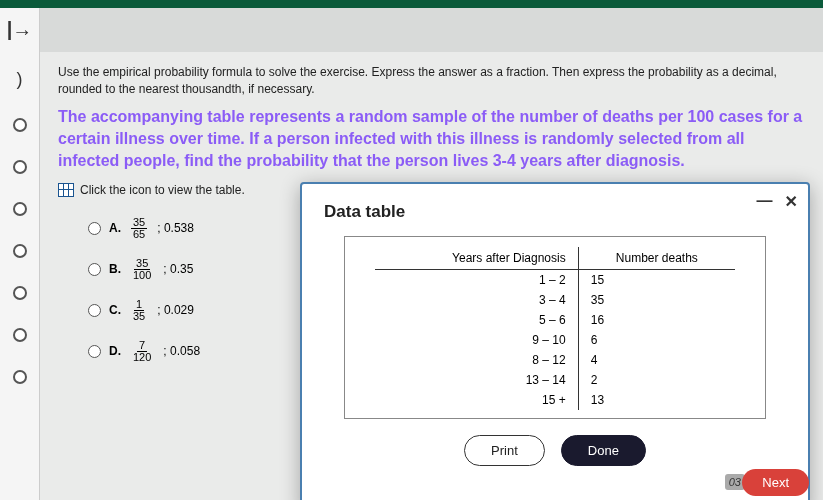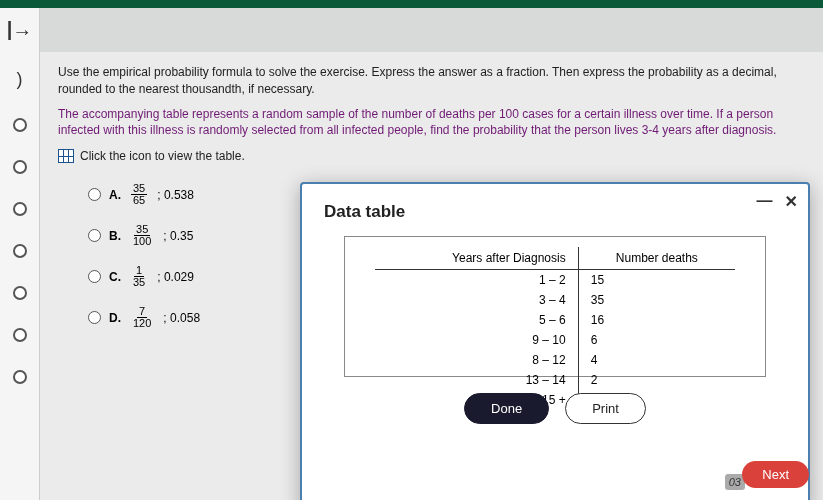--- a/index.html
+++ b/index.html
@@ -50,24 +50,25 @@
       background: #eaebea;
       margin-top: 44px;
     }
     .question-text {
       font-size: 12px;
       color: #222;
       line-height: 1.4;
       margin-bottom: 8px;
     }
     .instruction-text {
-      font-size: 12px;
-      color: #701a75;
+      font-size: 16px;
+      color: #8b5cf6;
       line-height: 1.4;
       margin-bottom: 10px;
+      font-weight: bold;
     }
     .table-link {
       font-size: 12px;
       color: #222;
       display: flex;
       align-items: center;
       gap: 6px;
       margin-bottom: 20px;
     }
     .table-icon {
@@ -137,21 +138,21 @@
     .modal-controls span { cursor: pointer; }
     .modal-title {
       font-size: 17px;
       color: #222;
       margin-bottom: 14px;
     }
     .data-table-wrap {
       border: 1px solid #888;
       padding: 10px 30px;
       margin: 0 20px 16px 20px;
-      height: 141px;
+      height: 183px;
     }
     .data-table {
       width: 100%;
       border-collapse: collapse;
       font-size: 12px;
     }
     .data-table th {
       border-bottom: 1px solid #333;
       padding: 4px 12px;
       font-weight: normal;
@@ -171,21 +172,21 @@
       padding: 7px 26px;
       border-radius: 18px;
       font-size: 13px;
       cursor: pointer;
       border: 1.5px solid #333;
     }
     .btn-print { background: #fff; color: #222; }
     .btn-done { background: #1a1a2e; color: #fff; border-color: #1a1a2e; }
     .next-btn {
       position: absolute;
-      bottom: 12px;
+      bottom: 4px;
       right: 14px;
       background: #d9413a;
       color: #fff;
       padding: 6px 20px;
       border-radius: 14px;
       font-size: 13px;
       border: none;
       cursor: pointer;
     }
     .badge {
@@ -311,21 +312,21 @@
                 <td>2</td>
               </tr>
               <tr>
                 <td>15 +</td>
                 <td>13</td>
               </tr>
             </tbody>
         </table>
       </div>
       <div class="modal-buttons">
+        <button class="btn btn-print">Print</button>
         <button class="btn btn-done">Done</button>
-        <button class="btn btn-print">Print</button>
       </div>
     </div>
 
     <span class="badge">03</span>
     <button class="next-btn">Next</button>
   </div>
 </div>
 
 </body></html>

